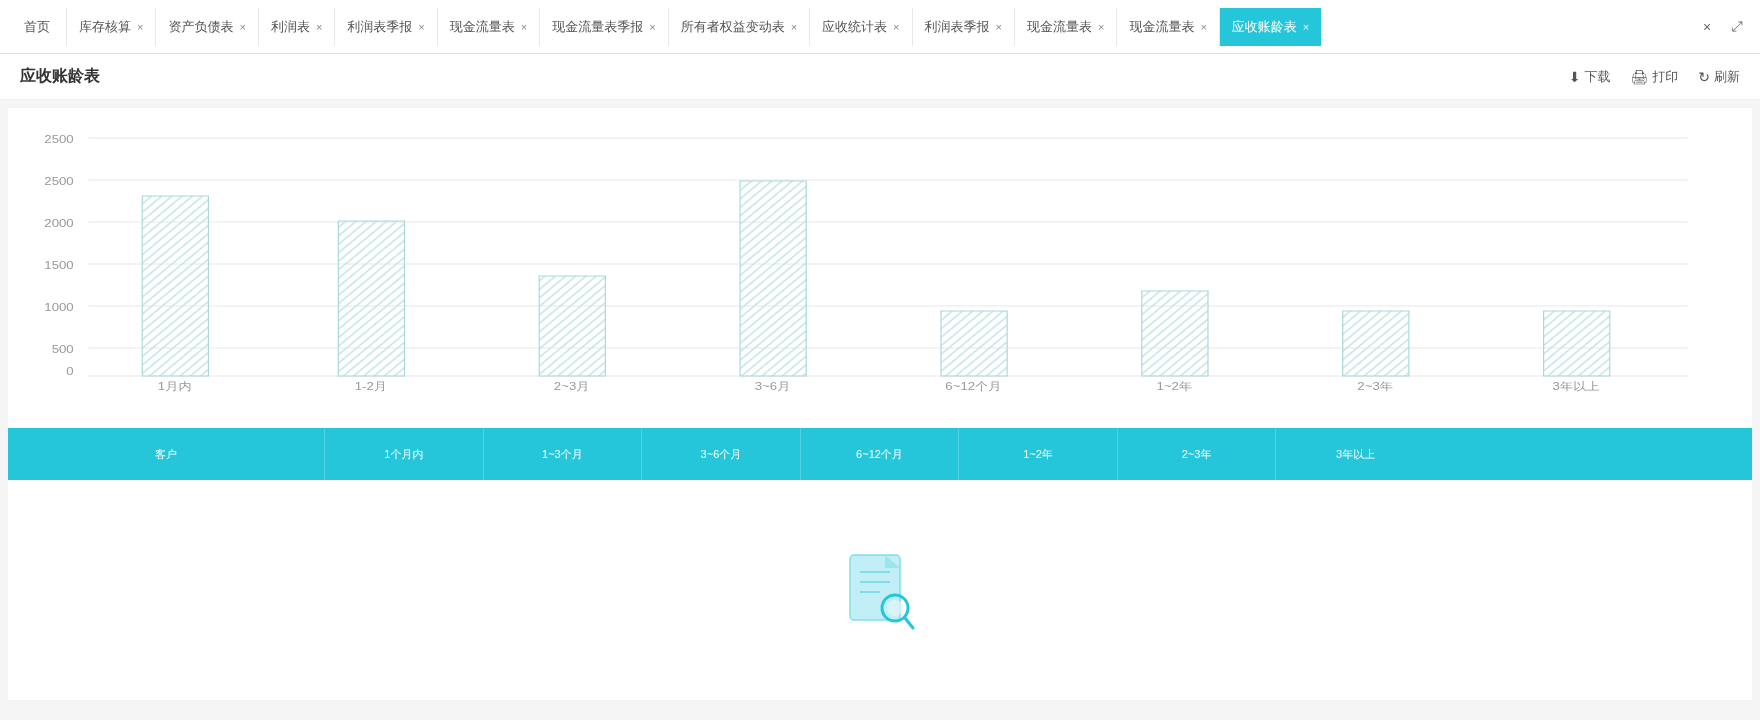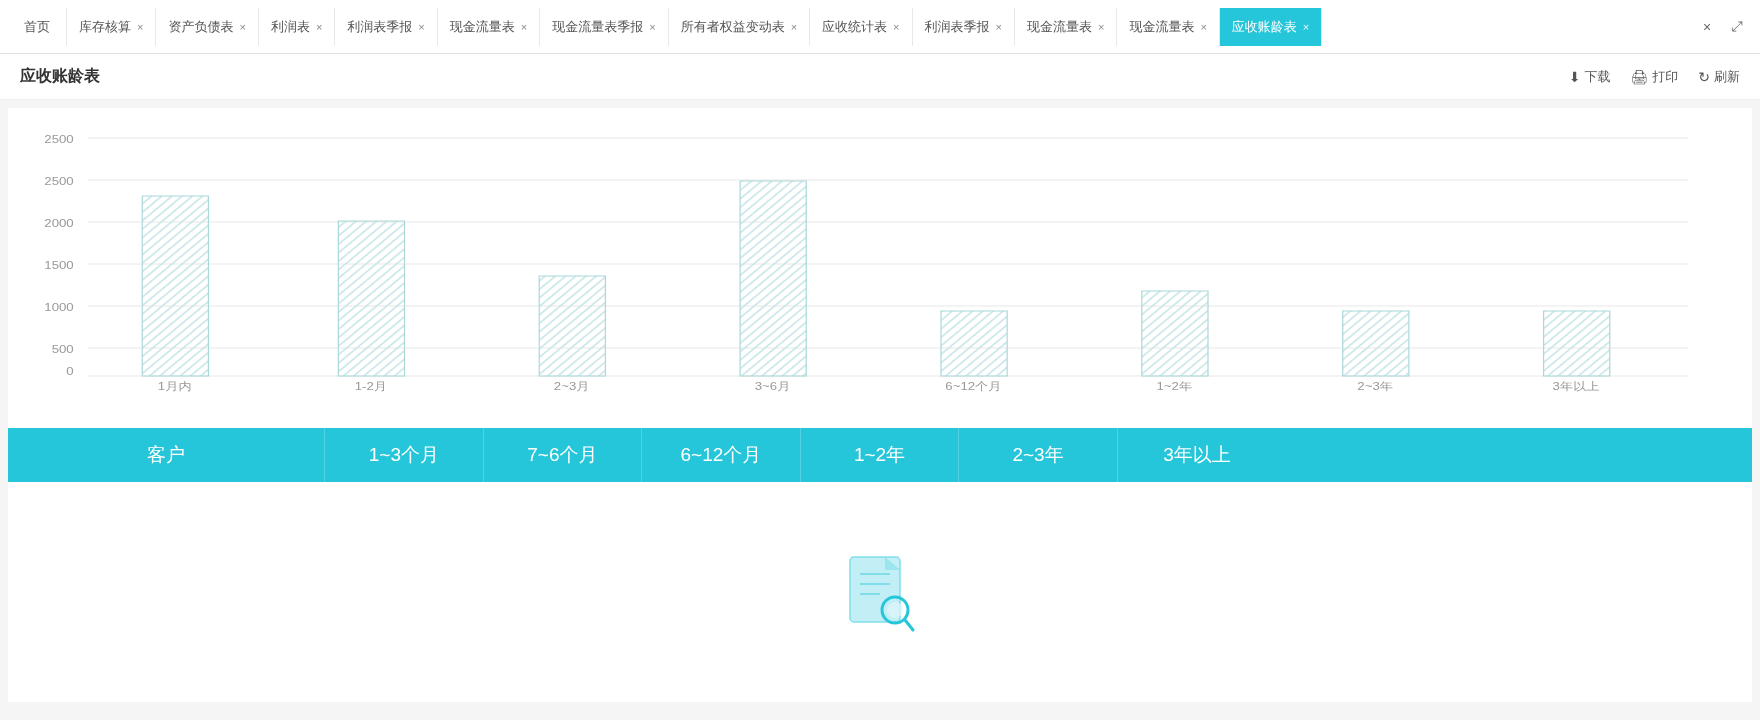--- a/index.html
+++ b/index.html
@@ -99,21 +99,21 @@
       grid-template-columns: 2fr 1fr 1fr 1fr 1fr 1fr 1fr 1fr 1fr 1fr;
       background: #26c6da;
       color: #fff;
       min-height: 52px;
     }
     .table-header-cell {
       display: flex;
       align-items: center;
       justify-content: center;
       padding: 14px 8px;
-      font-size: 19px;
+      font-size: 11px;
       font-weight: 500;
       text-align: center;
       border-right: 1px solid rgba(255,255,255,0.2);
     }
     .table-header-cell:last-child { border-right: none; }
 
     
     .empty-state {
       display: flex;
       flex-direction: column;
@@ -284,22 +284,23 @@
         <text x="1120" y="262" font-size="11" fill="#999" text-anchor="middle">2~3年</text>
 
         <rect x="1260" y="183" width="55" height="65" fill="url(#hatch)" stroke="#aad8da" stroke-width="1"></rect>
         <text x="1287" y="262" font-size="11" fill="#999" text-anchor="middle">3年以上</text>
       </svg>
     </div>
   </div>
 
   <div class="table-header" id="table-header-row">
   <div class="table-header-cell">客户</div>
+      <div class="table-header-cell">1个月内</div>
       <div class="table-header-cell">1~3个月</div>
-      <div class="table-header-cell">7~6个月</div>
+      <div class="table-header-cell">3~6个月</div>
       <div class="table-header-cell">6~12个月</div>
       <div class="table-header-cell">1~2年</div>
       <div class="table-header-cell">2~3年</div>
       <div class="table-header-cell">3年以上</div>
     </div>
 
   <div class="empty-state">
     <svg class="empty-icon" viewBox="0 0 100 100">
 
       <rect x="20" y="15" width="50" height="65" rx="4" fill="#b2ebf2" opacity="0.8"></rect>

